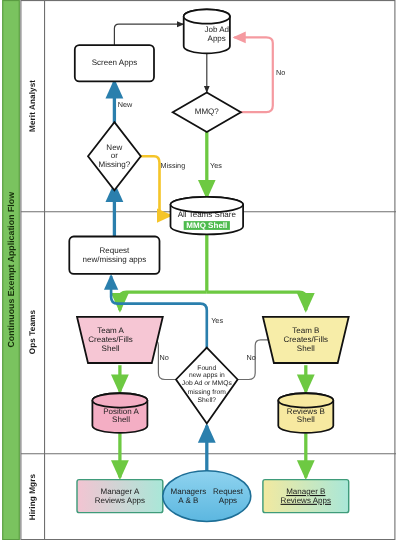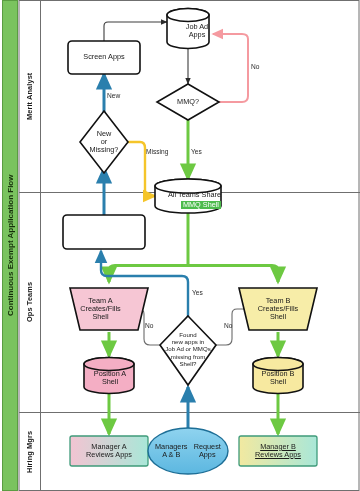--- a/index.html
+++ b/index.html
@@ -21,21 +21,21 @@
     font-size:8px;font-weight:bold;color:#16300a;white-space:nowrap;
   }
   .node-label{
     position:absolute;display:flex;align-items:center;justify-content:center;
     text-align:center;line-height:1.12;color:#1b1b1b;pointer-events:none;
     font-size:7.3px;
   }
   .edge-label{
     position:absolute;font-size:6.6px;color:#2b2b2b;white-space:nowrap;
   }
-  .hl{background:#4dbb4d;color:#ffffff;font-weight:normal;padding:0 2px;}
+  .hl{background:#4dbb4d;color:#ffffff;font-weight:bold;padding:0 2px;}
   .small{font-size:6.1px;}
 </style>
 </head>
 <body>
 
 <div id="page">
 
   <div id="pool-title">Continuous Exempt Application Flow</div>
 
   <div class="lane-title" style="left:18px;top:0px;width:22px;height:192px;">Merit Analyst</div>
@@ -167,45 +167,49 @@
   <div class="node-label" style="left:164px;top:94px;width:48px;height:16px;">
     <span>MMQ?</span>
   </div>
 
   <div class="node-label" style="left:79px;top:127px;width:50px;height:30px;flex-direction:column;">
     <span>New</span>
     <span>or</span>
     <span>Missing?</span>
   </div>
 
-  <div class="node-label" style="left:155px;top:188px;width:66px;height:24px;flex-direction:column;align-items:flex-end;">
+  <div class="node-label" style="left:155px;top:188px;width:66px;height:24px;flex-direction:column;">
     <span>All Teams Share</span>
     <span class="hl" style="margin-top:1px;">MMQ Shell</span>
   </div>
 
+  <div class="node-label" style="left:63px;top:217px;width:82px;height:30px;flex-direction:column;">
+    <span>Request</span>
+    <span>new/missing apps</span>
+  </div>
 
   <div class="node-label" style="left:75px;top:291px;width:51px;height:36px;flex-direction:column;">
     <span>Team A</span>
     <span>Creates/Fills</span>
     <span>Shell</span>
   </div>
 
   <div class="node-label" style="left:244px;top:291px;width:68px;height:36px;flex-direction:column;justify-content:center;">
     <span>Team B</span>
     <span>Creates/Fills</span>
     <span>Shell</span>
   </div>
 
   <div class="node-label" style="left:84px;top:367px;width:52px;height:22px;flex-direction:column;">
     <span>Position A</span>
     <span>Shell</span>
   </div>
 
   <div class="node-label" style="left:253px;top:367px;width:50px;height:22px;flex-direction:column;">
-    <span>Position B</span>
+    <span>Reviews B</span>
     <span>Shell</span>
   </div>
 
   <div class="node-label small" style="left:152px;top:325px;width:72px;height:48px;flex-direction:column;line-height:1.18;">
     <span>Found</span>
     <span>new apps in</span>
     <span>Job Ad or MMQs</span>
     <span>missing from</span>
     <span>Shell?</span>
   </div>

